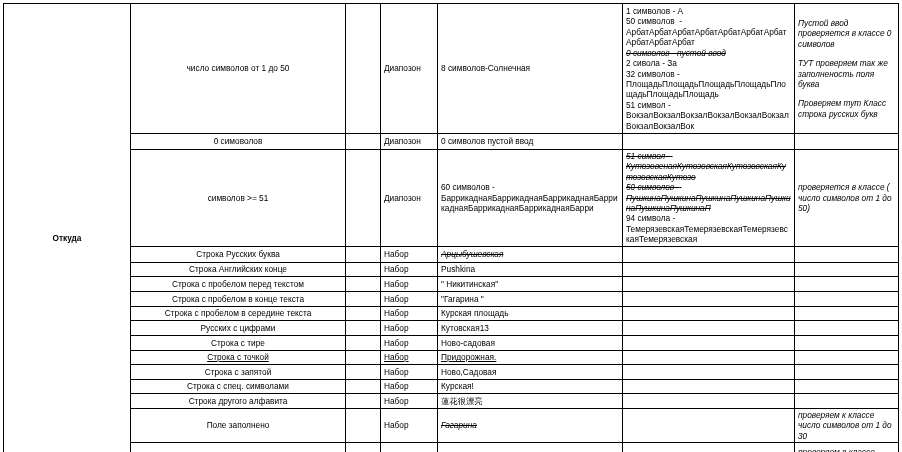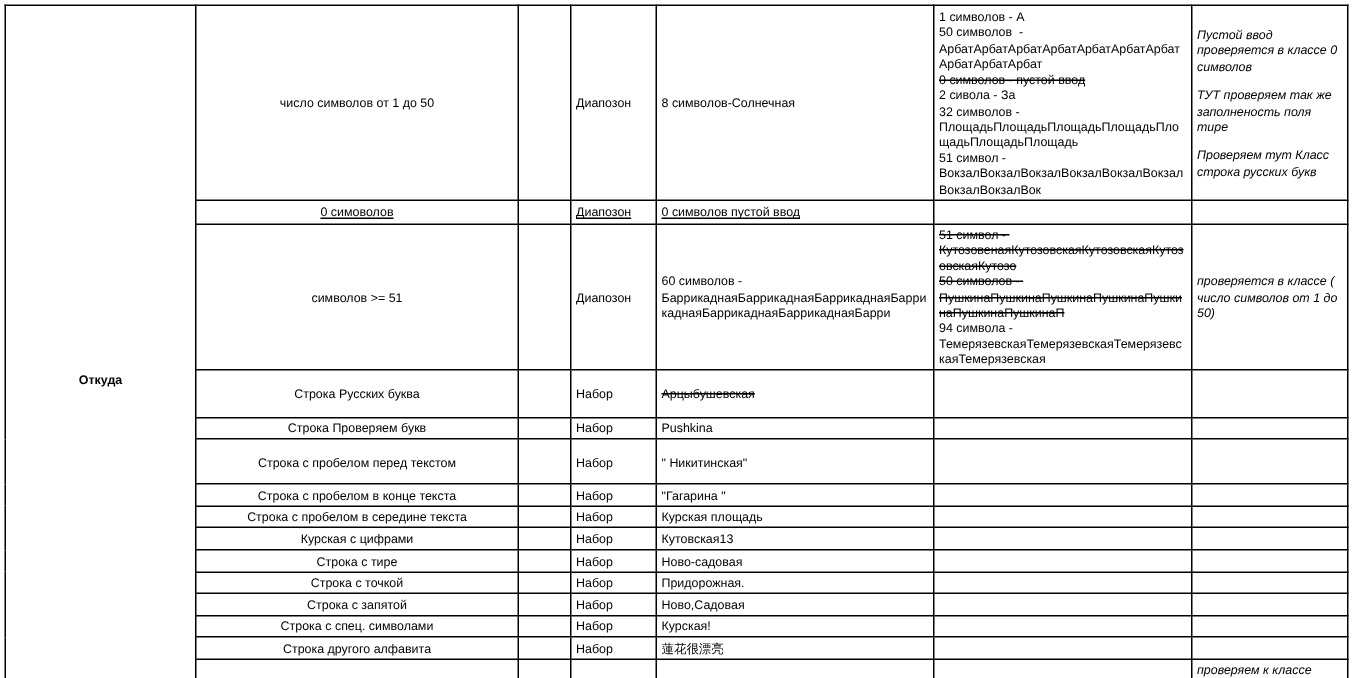--- a/index.html
+++ b/index.html
@@ -71,21 +71,21 @@
     vertical-align: top;
     padding-top: 2px;
   }
   .note-cell {
     text-align: left;
     vertical-align: top;
     padding-top: 2px;
     font-style: italic;
   }
   .blank-cell { }
-  .strike { text-decoration: line-through; }
+  .strike { text-decoration: line-through; font-style: italic; }
   .lines > div { white-space: pre-wrap; }
   .note-para { margin: 0 0 9px 0; white-space: pre-wrap; }
   .note-para:last-child { margin-bottom: 0; }
 </style>
 </head>
 <body>
 
 <div id="sheet">
   <table class="grid">
     <colgroup>
@@ -109,25 +109,25 @@
               <div>1 символов - А</div>
               <div>50 символов  - АрбатАрбатАрбатАрбатАрбатАрбатАрбатАрбатАрбатАрбат</div>
               <div class="strike">0 символов - пустой ввод</div>
               <div>2 сивола - За</div>
               <div>32 символов - ПлощадьПлощадьПлощадьПлощадьПлощадьПлощадьПлощадь</div>
               <div>51 символ - ВокзалВокзалВокзалВокзалВокзалВокзалВокзалВокзалВок</div>
             </div>
           </td>
           <td class="note-cell">
             <div class="note-para">Пустой ввод проверяется в классе 0 символов</div>
-            <div class="note-para">ТУТ проверяем так же заполненость поля тире</div>
+            <div class="note-para">ТУТ проверяем так же заполненость поля буква</div>
             <div class="note-para">Проверяем тут Класс строка русских букв</div>
           </td>
         </tr>
-        <tr style="height: 16px; text-decoration: underline;">
+        <tr style="height: 16px;">
           <td class="case-cell">0 симоволов</td>
           <td class="blank-cell"></td>
           <td class="type-cell">Диапозон</td>
           <td class="value-cell"><span>0 символов пустой ввод</span></td>
           <td class="detail-cell">
             <div class="lines"></div>
           </td>
           <td class="note-cell"></td>
         </tr>
         <tr style="height: 95px;">
@@ -139,41 +139,41 @@
             <div class="lines">
               <div class="strike">51 символ - КутозовенаяКутозовскаяКутозовскаяКутозовскаяКутозо</div>
               <div class="strike">50 символов - ПушкинаПушкинаПушкинаПушкинаПушкинаПушкинаПушкинаП</div>
               <div>94 символа - ТемерязевскаяТемерязевскаяТемерязевскаяТемерязевская</div>
             </div>
           </td>
           <td class="note-cell">
             <div class="note-para">проверяется в классе ( число символов от 1 до 50)</div>
           </td>
         </tr>
-        <tr style="height: 32px;">
+        <tr style="height: 16px;">
           <td class="case-cell">Строка Русских буква</td>
           <td class="blank-cell"></td>
           <td class="type-cell">Набор</td>
           <td class="value-cell"><span class="strike">Арцыбушевская</span></td>
           <td class="detail-cell">
             <div class="lines"></div>
           </td>
           <td class="note-cell"></td>
         </tr>
         <tr style="height: 14.6px;">
-          <td class="case-cell">Строка Проверяем букв</td>
+          <td class="case-cell">Строка Английских конце</td>
           <td class="blank-cell"></td>
           <td class="type-cell">Набор</td>
           <td class="value-cell"><span>Pushkina</span></td>
           <td class="detail-cell">
             <div class="lines"></div>
           </td>
           <td class="note-cell"></td>
         </tr>
-        <tr style="height: 30px;">
+        <tr style="height: 15px;">
           <td class="case-cell">Строка с пробелом перед текстом</td>
           <td class="blank-cell"></td>
           <td class="type-cell">Набор</td>
           <td class="value-cell"><span>"   Никитинская"</span></td>
           <td class="detail-cell">
             <div class="lines"></div>
           </td>
           <td class="note-cell"></td>
         </tr>
         <tr style="height: 14.6px;">
@@ -190,40 +190,40 @@
           <td class="case-cell">Строка с пробелом в середине текста</td>
           <td class="blank-cell"></td>
           <td class="type-cell">Набор</td>
           <td class="value-cell"><span> Курская площадь</span></td>
           <td class="detail-cell">
             <div class="lines"></div>
           </td>
           <td class="note-cell"></td>
         </tr>
         <tr style="height: 14.6px;">
-          <td class="case-cell">Курская с цифрами</td>
+          <td class="case-cell">Русских с цифрами</td>
           <td class="blank-cell"></td>
           <td class="type-cell">Набор</td>
           <td class="value-cell"><span>Кутовская13</span></td>
           <td class="detail-cell">
             <div class="lines"></div>
           </td>
           <td class="note-cell"></td>
         </tr>
         <tr style="height: 14.6px;">
           <td class="case-cell">Строка с тире</td>
           <td class="blank-cell"></td>
           <td class="type-cell">Набор</td>
           <td class="value-cell"><span>Ново-садовая</span></td>
           <td class="detail-cell">
             <div class="lines"></div>
           </td>
           <td class="note-cell"></td>
         </tr>
-        <tr style="height: 14.6px;">
+        <tr style="height: 14.6px; text-decoration: underline;">
           <td class="case-cell">Строка с точкой</td>
           <td class="blank-cell"></td>
           <td class="type-cell">Набор</td>
           <td class="value-cell"><span>Придорожная.</span></td>
           <td class="detail-cell">
             <div class="lines"></div>
           </td>
           <td class="note-cell"></td>
         </tr>
         <tr style="height: 14.6px;">

